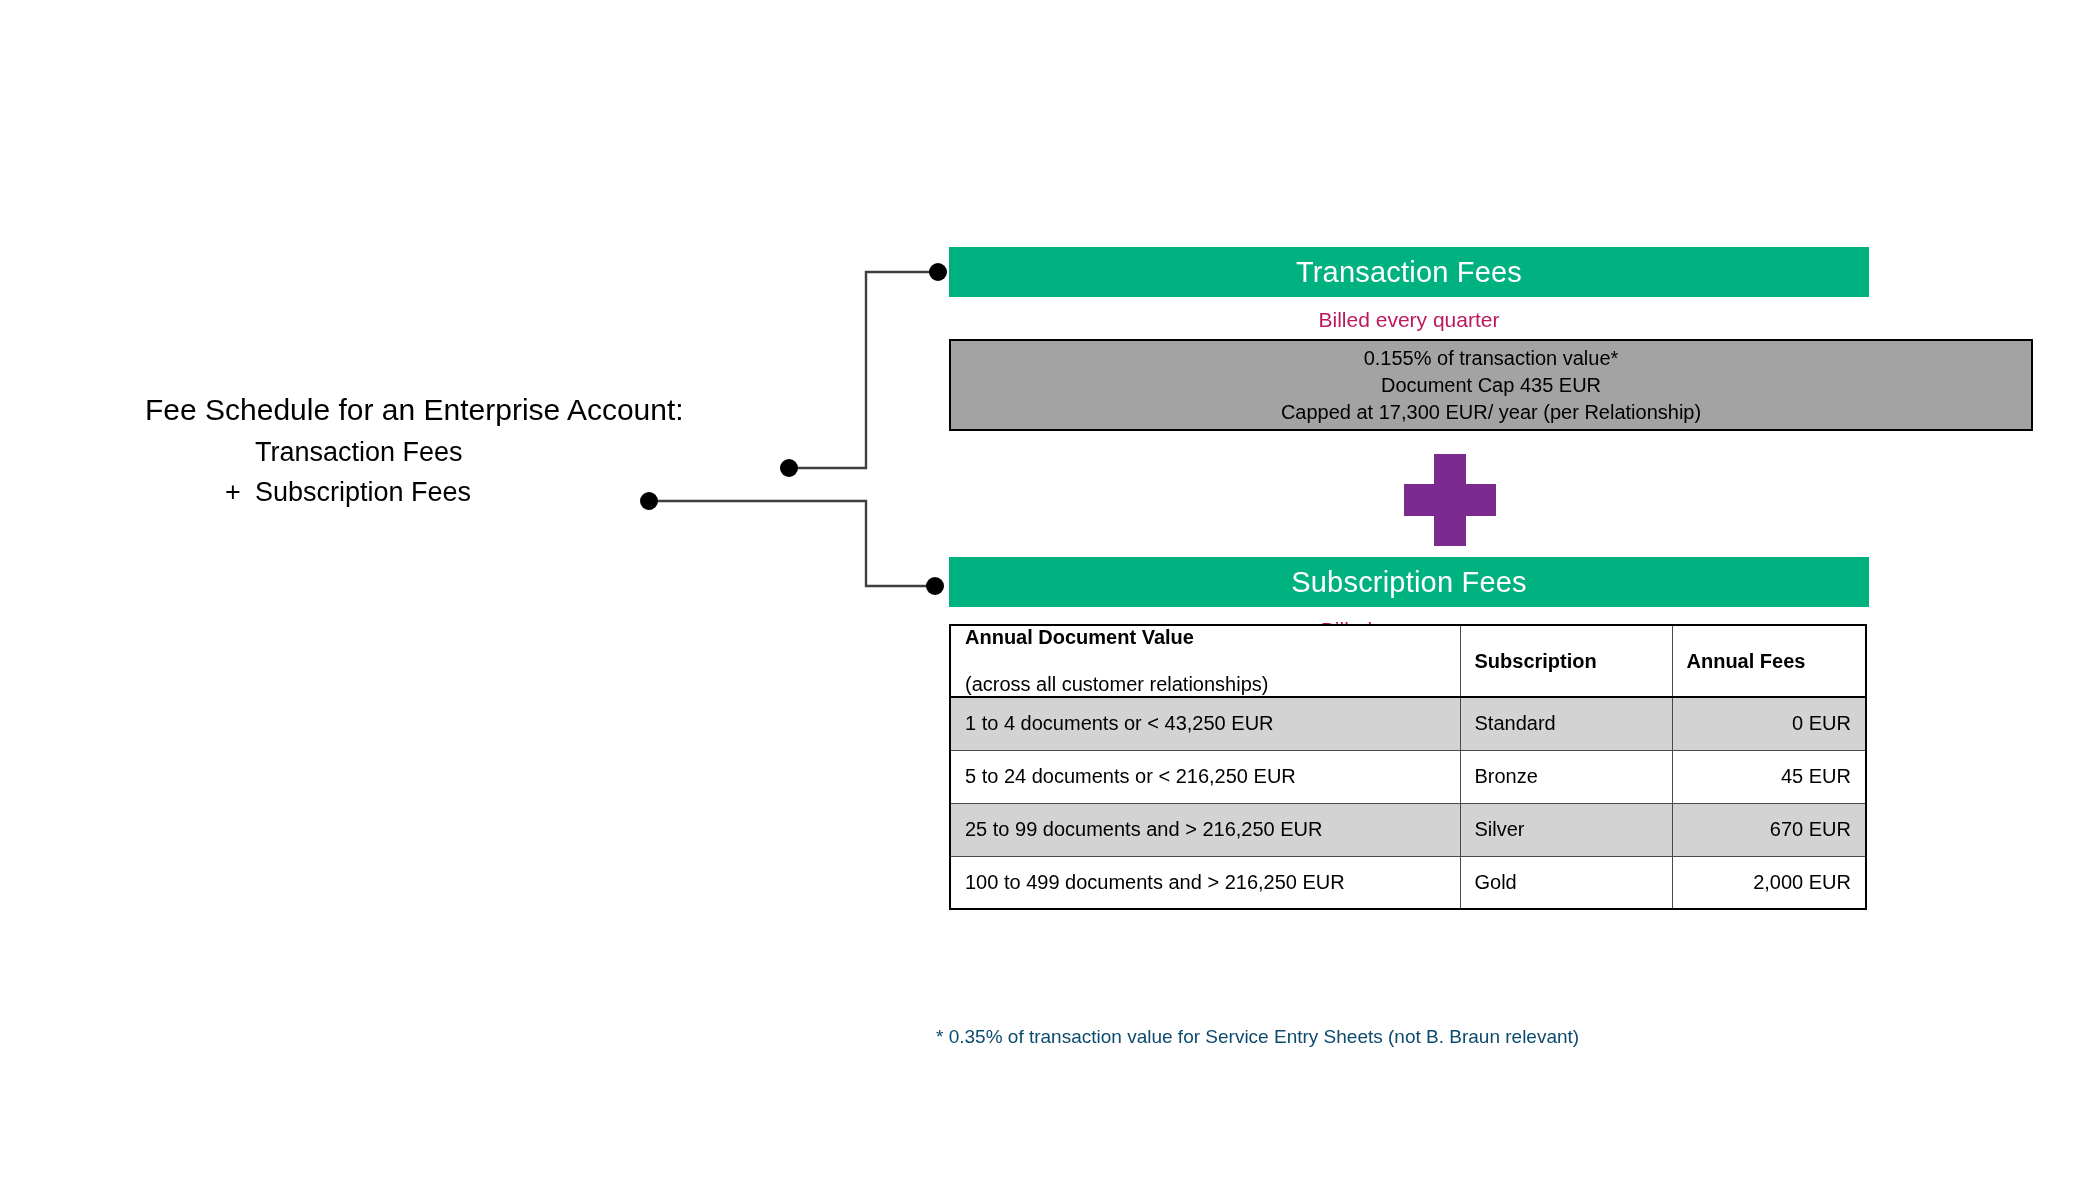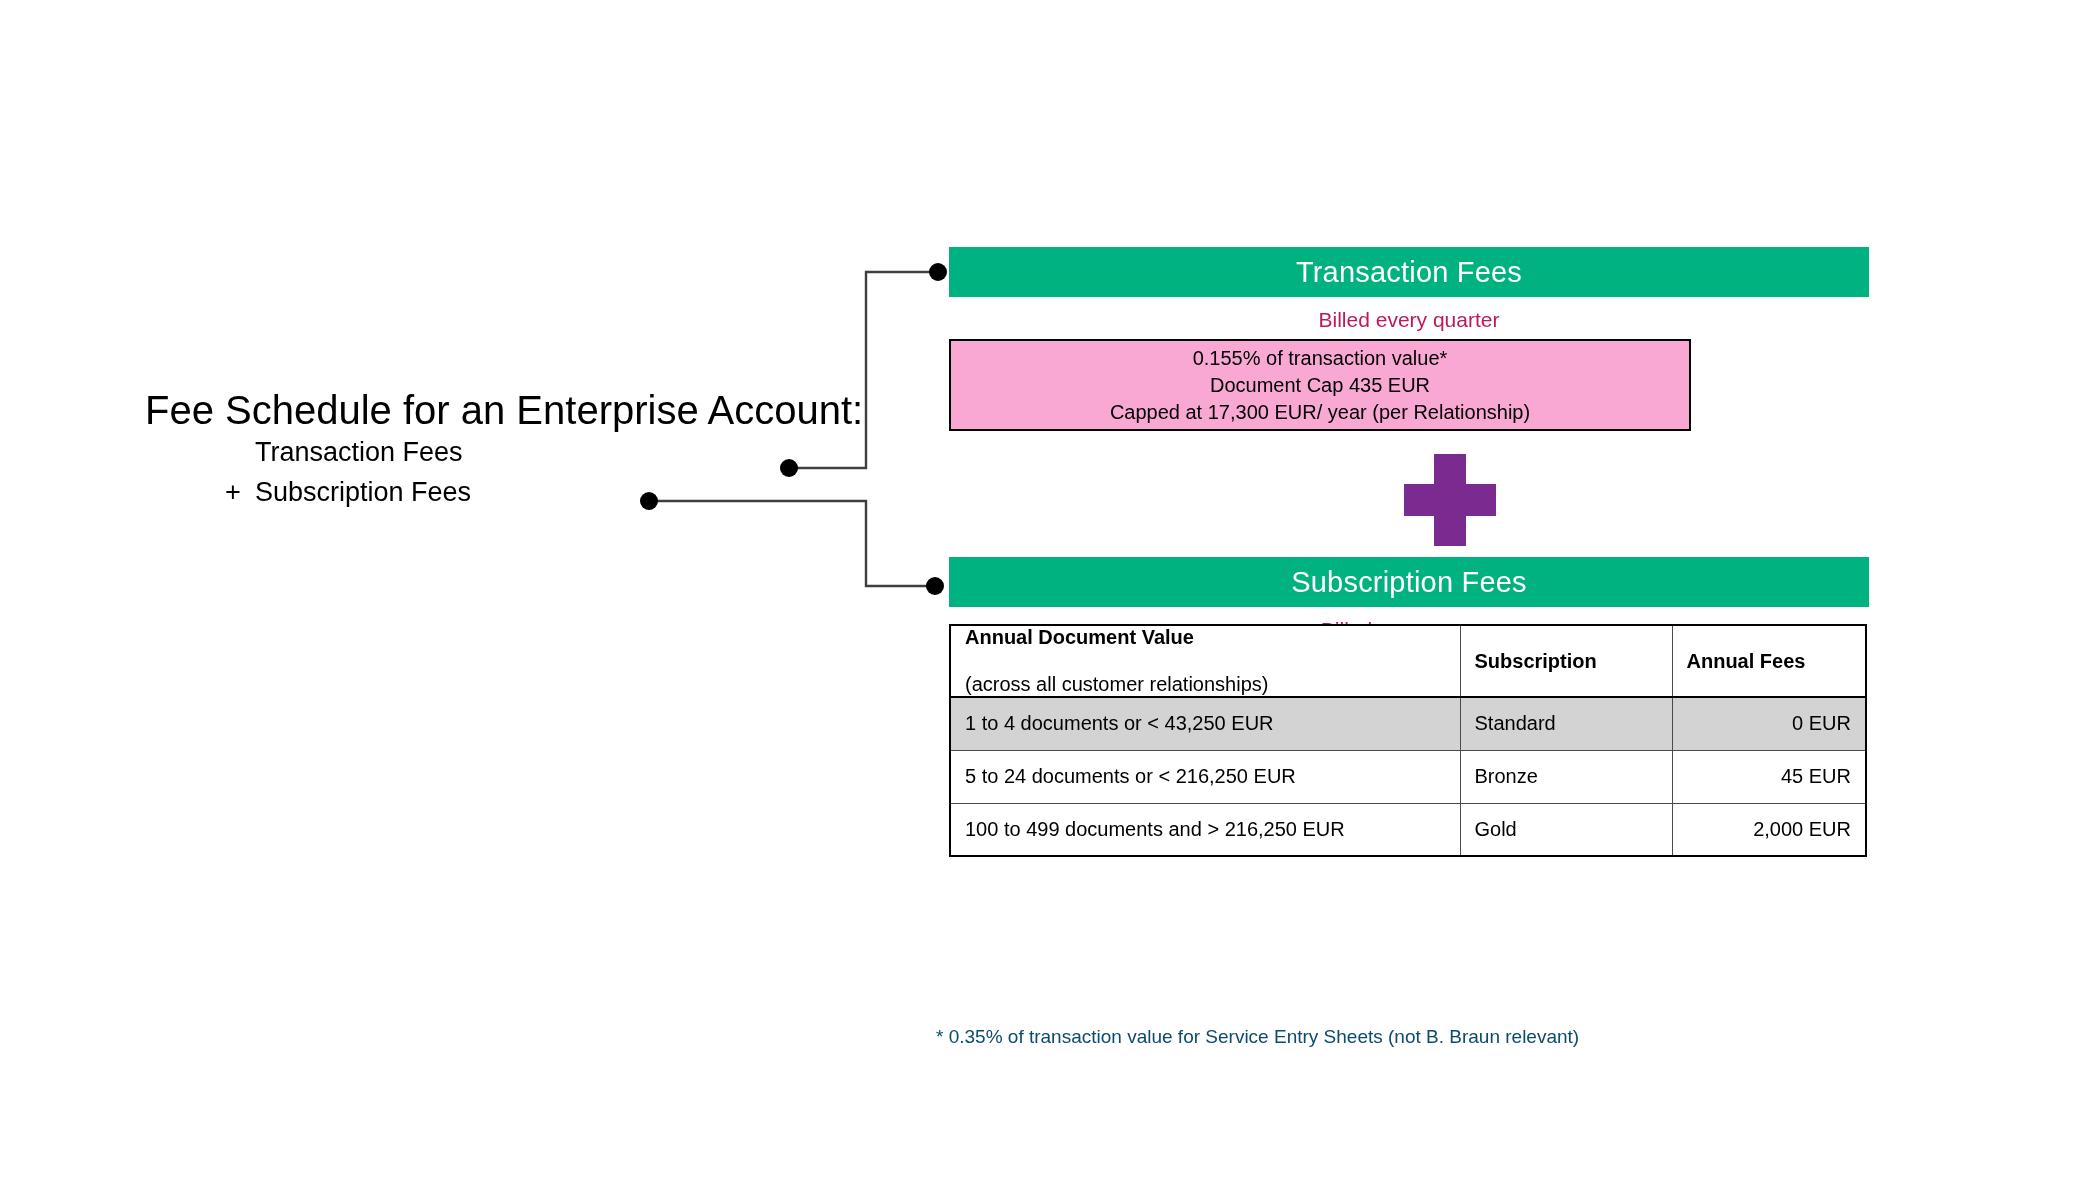--- a/index.html
+++ b/index.html
@@ -21,21 +21,21 @@
   }
 
   
   .caption-block {
     position: absolute;
     left: 145px;
     top: 388px;
     width: 720px;
   }
   .caption-title {
-    font-size: 40px;
+    font-size: 30px;
     line-height: 44px;
     color: #000000;
     white-space: nowrap;
   }
   .caption-sub {
     font-size: 27px;
     line-height: 40px;
     white-space: nowrap;
   }
   .caption-sub.indent-1 { padding-left: 110px; }
@@ -77,25 +77,25 @@
     padding-top: 8px;
     color: #be185d;
   }
   .panel-note b { font-weight: bold; }
 
   
   .detail-box {
     position: absolute;
     left: 949px;
     top: 339px;
-    width: 742px;
+    width: 1084px;
     height: 92px;
     border: 2.5px solid #000000;
     box-sizing: border-box;
-    background: #f9a8d4;
+    background: #a3a3a3;
     display: flex;
     flex-direction: column;
     align-items: center;
     justify-content: center;
   }
   .detail-line {
     font-size: 20px;
     line-height: 27px;
     text-align: center;
     color: #000000;
@@ -234,20 +234,25 @@
       <tr class="shaded">
         <td>1 to 4 documents or &lt; 43,250 EUR</td>
         <td>Standard</td>
         <td class="col-fee">0 EUR</td>
       </tr>
       <tr class="plain">
         <td>5 to 24 documents or &lt; 216,250 EUR</td>
         <td>Bronze</td>
         <td class="col-fee">45 EUR</td>
       </tr>
+      <tr class="shaded">
+        <td>25 to 99 documents and &gt; 216,250 EUR</td>
+        <td>Silver</td>
+        <td class="col-fee">670 EUR</td>
+      </tr>
       <tr class="plain">
         <td>100 to 499 documents and &gt; 216,250 EUR</td>
         <td>Gold</td>
         <td class="col-fee">2,000 EUR</td>
       </tr>
     </tbody>
   </table>
 
   <div class="footnote">* 0.35% of transaction value for Service Entry Sheets (not B. Braun relevant)</div>
 

